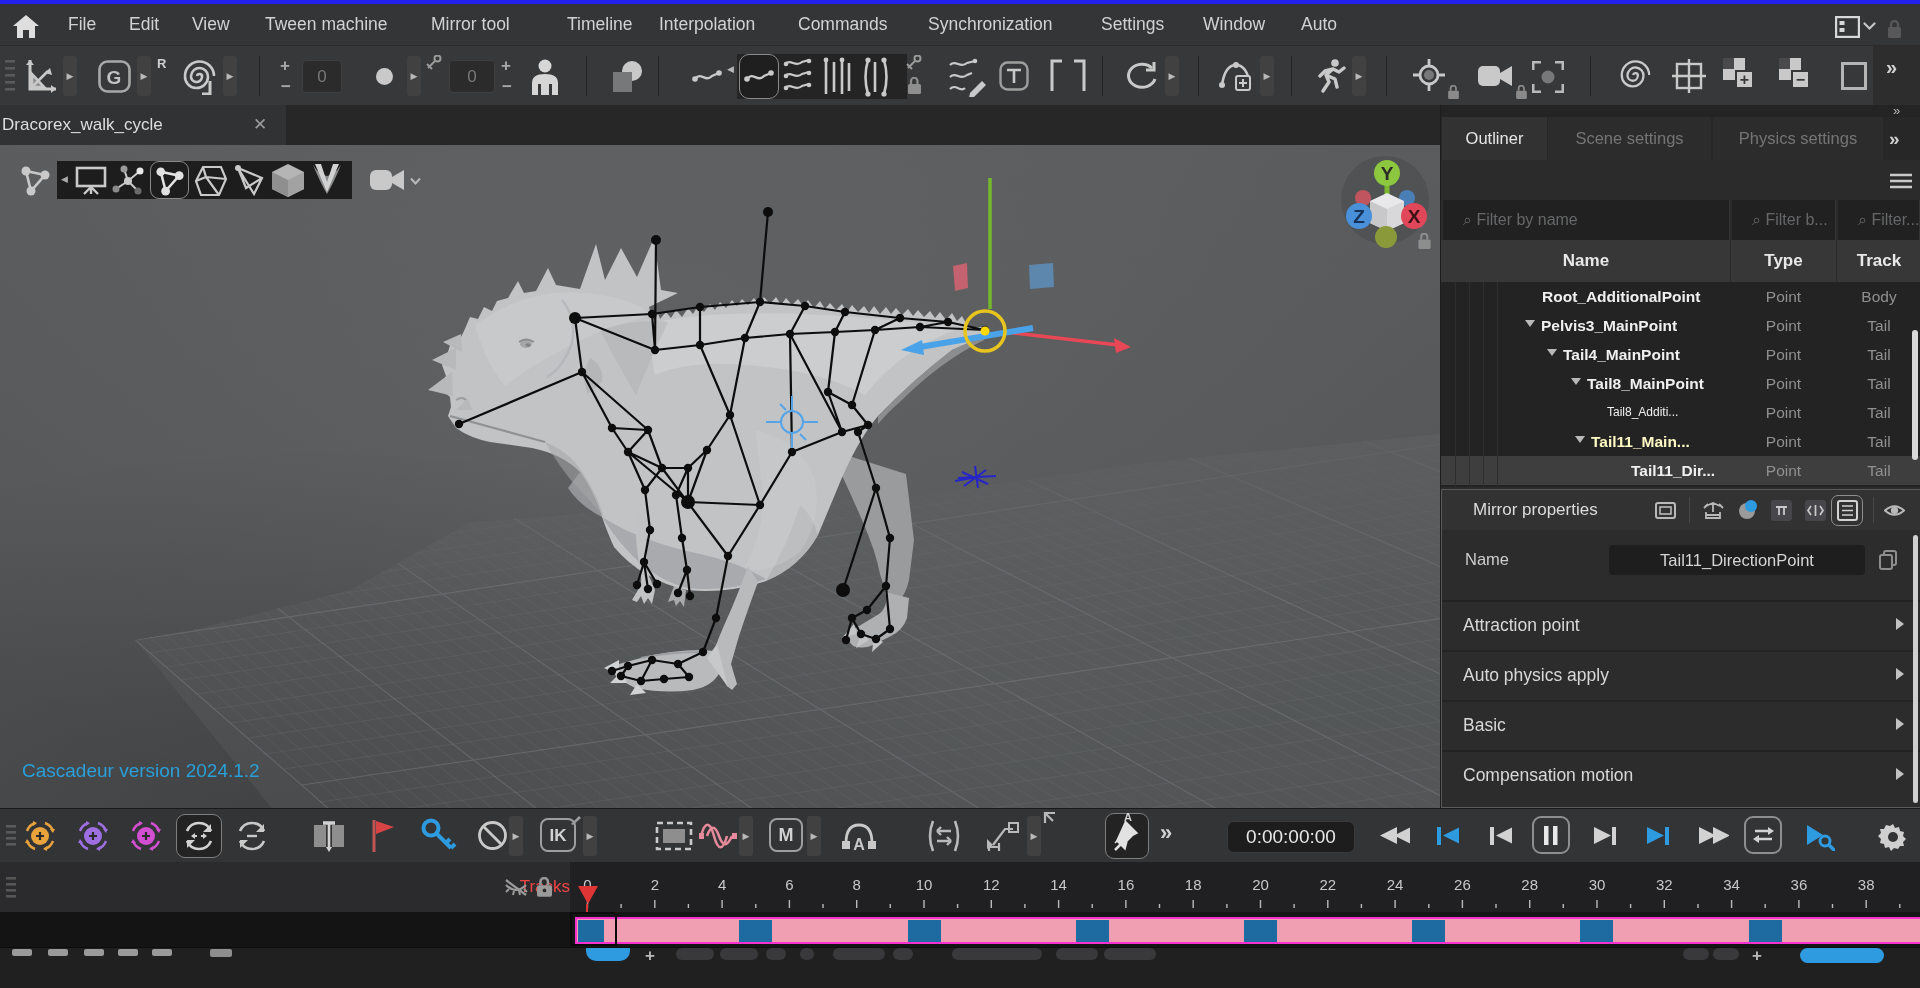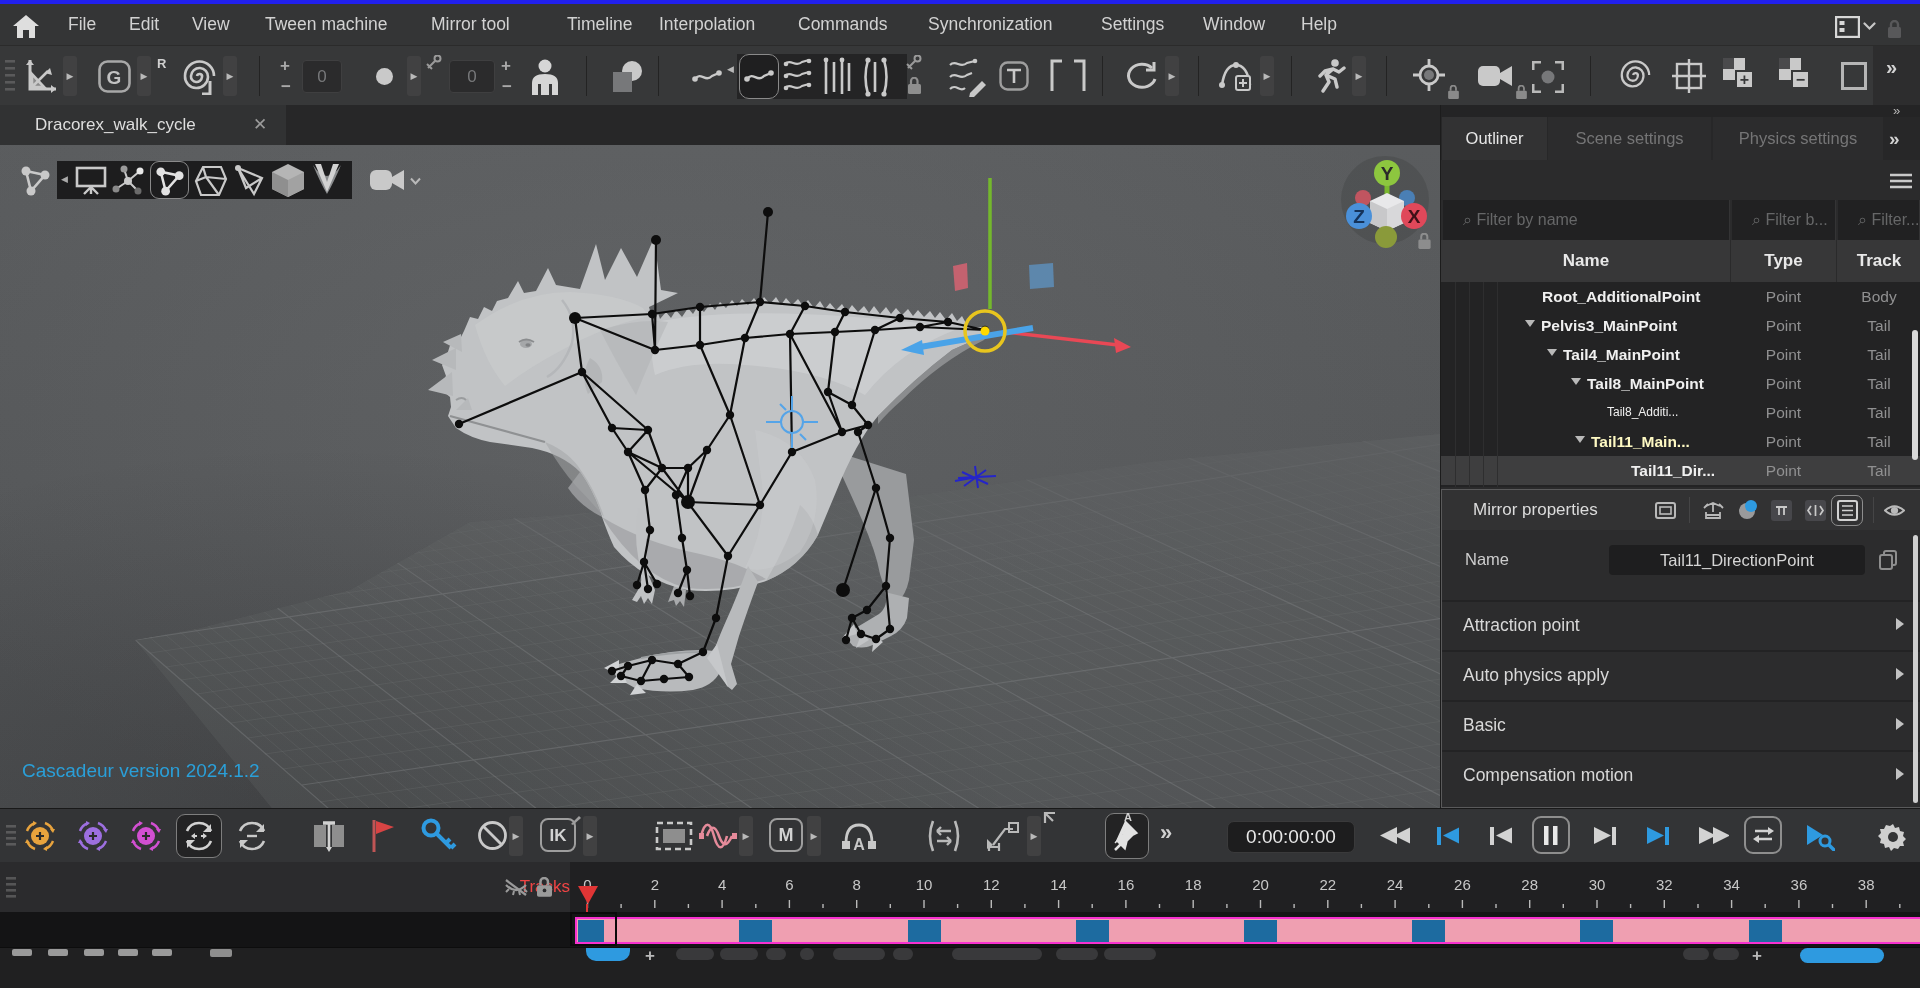--- a/index.html
+++ b/index.html
@@ -38,21 +38,21 @@
       <div class="mi" style="left:129px">Edit</div>
       <div class="mi" style="left:192px">View</div>
       <div class="mi" style="left:265px">Tween machine</div>
       <div class="mi" style="left:431px">Mirror tool</div>
       <div class="mi" style="left:567px">Timeline</div>
       <div class="mi" style="left:659px">Interpolation</div>
       <div class="mi" style="left:798px">Commands</div>
       <div class="mi" style="left:928px">Synchronization</div>
       <div class="mi" style="left:1101px">Settings</div>
       <div class="mi" style="left:1203px">Window</div>
-      <div class="mi" style="left:1301px">Help</div>
+      <div class="mi" style="left:1301px">Auto</div>
       <svg class="abs" style="left:1835px;top:12px" width="25" height="22" viewBox="0 0 25 22">
         <rect x="1" y="1" width="23" height="20" fill="none" stroke="#d8d8d8" stroke-width="2.4"></rect>
         <rect x="4.5" y="5" width="5" height="4" fill="#d8d8d8"></rect>
         <rect x="4.5" y="12" width="5" height="4" fill="#d8d8d8"></rect>
       </svg>
       <svg class="abs" style="left:1863px;top:18px" width="13" height="9" viewBox="0 0 13 9">
         <path d="M1.5 1.5 L6.5 6.5 L11.5 1.5" fill="none" stroke="#c7c7c7" stroke-width="2.2" stroke-linecap="round"></path>
       </svg>
       <svg class="abs" style="left:1888px;top:16px" width="13" height="18" viewBox="0 0 13 18">
         <rect x="0" y="7" width="13" height="11" rx="1.5" fill="#58585a"></rect>
@@ -244,21 +244,21 @@
         <rect x="1" y="1" width="22" height="22" fill="#c9c9c9"></rect>
         <rect x="1" y="1" width="11" height="11" fill="#4a4a4c"></rect>
         <rect x="14" y="14" width="17" height="17" fill="#c9c9c9" stroke="#373839" stroke-width="2"></rect>
         <text x="22.5" y="27.5" font-size="16" font-weight="bold" fill="#373839" text-anchor="middle">−</text>
       </svg>
       <div class="abs" style="left:1841px;top:16px;width:26px;height:28px;border:3px solid #b5b5b5"></div>
       <div class="abs" style="left:1873px;top:0px;width:47px;height:60px;background:#2d2d2e"></div>
       <div class="abs" style="left:1886px;top:10px;color:#d2d2d2;font-size:20px;font-weight:bold">»</div>
     </div>
     <div id="tabbar" class="abs"></div>
-    <div id="tab1" class="abs"><span style="margin-left:35px">Dracorex_walk_cycle</span><span style="position:absolute;left:253px;top:0;color:#9a9a9a;font-size:17px">✕</span></div>
+    <div id="tab1" class="abs"><span style="margin-left:2px">Dracorex_walk_cycle</span><span style="position:absolute;left:253px;top:0;color:#9a9a9a;font-size:17px">✕</span></div>
     <div id="vp" class="abs">
       <svg class="abs" style="left:0;top:0" width="1440" height="663" viewBox="0 145 1440 663">
         <defs>
           <clipPath id="gclip">
             <path d="M135 640 L200 628 L350 590 L470 522 L650 508 L900 498 L1150 462 L1460 432 L1460 880 L330 880 Z"></path>
           </clipPath>
           <linearGradient id="gfade" x1="0" y1="430" x2="0" y2="600" gradientUnits="userSpaceOnUse">
             <stop offset="0" stop-color="#5c5e60" stop-opacity=".8"></stop>
             <stop offset="1" stop-color="#5c5e60" stop-opacity="0"></stop>
           </linearGradient>

